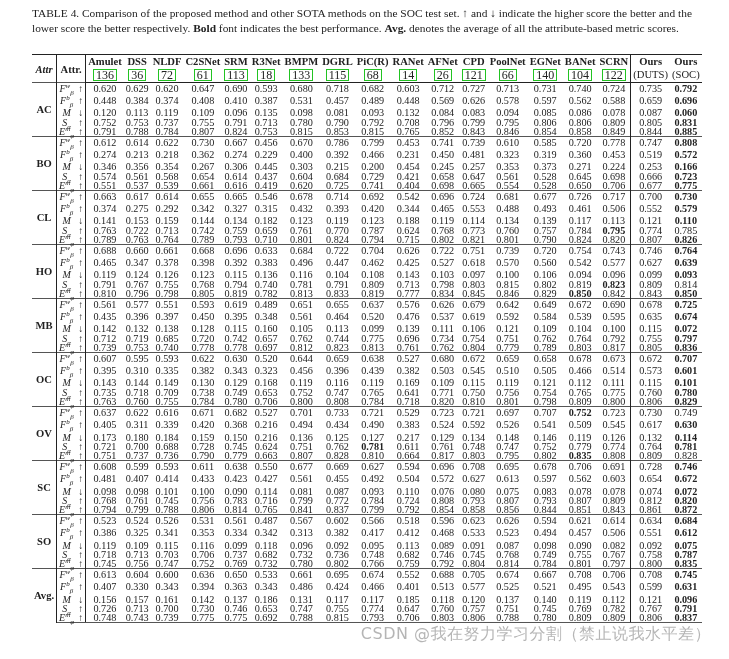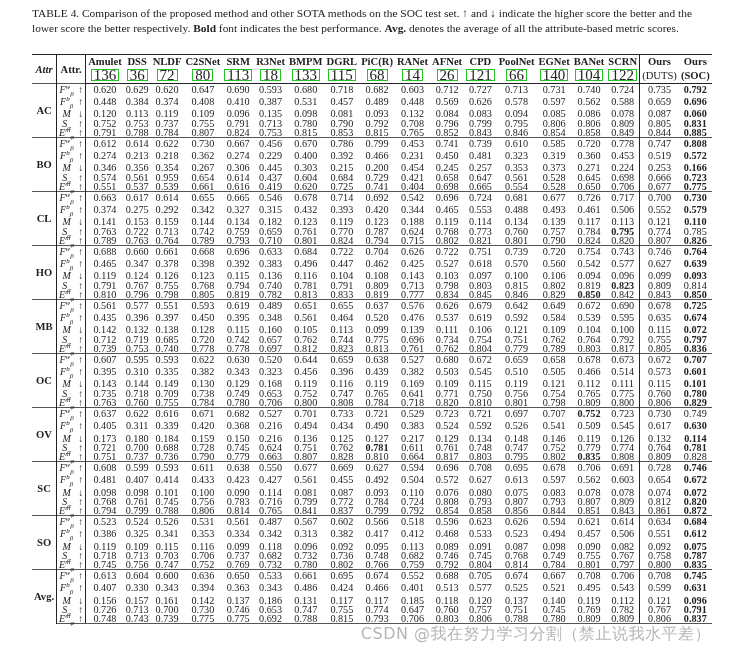--- a/index.html
+++ b/index.html
@@ -4,21 +4,21 @@
 <style>
   html, body { margin:0; padding:0; background:#ffffff; }
   body { width:729px; height:659px; overflow:hidden; position:relative; font-family:"Liberation Serif","DejaVu Serif",serif; color:#222; }
   .caption { position:absolute; left:32px; top:6px; width:680px; font-size:11.4px; line-height:15px; color:#222; }
   .caption b { font-weight:bold; }
   table.t { position:absolute; left:32px; top:54px; border-collapse:collapse; font-size:10.2px; line-height:9.2px; }
   table.t th, table.t td { padding:0 2px; text-align:center; white-space:nowrap; }
   table.t thead tr.top th { border-top:1.4px solid #222; }
   table.t thead th { font-weight:bold; font-size:10.6px; line-height:11px; padding-top:1px; }
   table.t thead th.name { vertical-align:top;margin-left:48px; }
-  .ref { display:inline-block; border:1.4px solid #22c322; padding:0 2px; font-weight:normal; font-size:15px; line-height:10px; margin-top:1px; }
+  .ref { display:inline-block; border:1.4px solid #22c322; padding:0 2px; font-weight:normal; font-size:12px; line-height:10px; margin-top:1px; }
   .attr { font-weight:bold; font-size:10.6px; vertical-align:middle; border-right:1.2px solid #222; padding:0 4px;margin-top:12px; }
   .metr { font-style:italic; border-right:1.2px solid #222; text-align:left; padding:0 3px; font-size:10px; }
   .metr .arr { font-style:normal; float:right; padding-left:4px; }
   .sep-ours { border-left:1.2px solid #222; }
   .bold { font-weight:bold; }
   tr.grp-first td { border-top:1.4px solid #555; }
   tr.grp-first td.v, tr.grp-first td.metr { padding-top:1px; }
   tr.fb td { padding-top:3px; padding-bottom:3px; }
   tr.last td { border-bottom:1.4px solid #555; }
   thead tr.bot th { border-bottom:1.4px solid #222; padding-bottom:1px; }
@@ -50,35 +50,35 @@
         <th class="name">EGNet</th>
         <th class="name">BANet</th>
         <th class="name">SCRN</th>
         <th class="name sep-ours">Ours</th>
         <th class="name">Ours</th>
       </tr>
       <tr class="bot">
         <th><span class="ref">136</span></th>
         <th><span class="ref">36</span></th>
         <th><span class="ref">72</span></th>
-        <th><span class="ref">80</span></th>
+        <th><span class="ref">61</span></th>
         <th><span class="ref">113</span></th>
         <th><span class="ref">18</span></th>
         <th><span class="ref">133</span></th>
         <th><span class="ref">115</span></th>
         <th><span class="ref">68</span></th>
         <th><span class="ref">14</span></th>
         <th><span class="ref">26</span></th>
         <th><span class="ref">121</span></th>
         <th><span class="ref">66</span></th>
         <th><span class="ref">140</span></th>
         <th><span class="ref">104</span></th>
         <th><span class="ref">122</span></th>
         <th class="sep-ours" style="font-weight: normal;">(DUTS)</th>
-        <th class="" style="font-weight: bold;">(SOC)</th>
+        <th class="" style="font-weight: normal;">(SOC)</th>
       </tr>
     </thead>
   <tbody id="tbody">
       <tr class="grp-first">
         <td rowspan="5" class="attr">AC</td>
         <td class="metr"><span>F</span><sup style="font-size: 7px; line-height: 0;">w</sup><sub style="font-size: 7px; line-height: 0;">β</sub><span class="arr">↑</span></td>
         <td class="v">0.620</td>
         <td class="v">0.629</td>
         <td class="v">0.620</td>
         <td class="v">0.647</td>
@@ -242,21 +242,21 @@
         <td class="v">0.373</td>
         <td class="v">0.271</td>
         <td class="v">0.224</td>
         <td class="v sep-ours">0.253</td>
         <td class="v bold">0.166</td>
       </tr>
       <tr class="">
         <td class="metr"><span>S</span><sub style="font-size: 7px; line-height: 0;">α</sub><span class="arr">↑</span></td>
         <td class="v">0.574</td>
         <td class="v">0.561</td>
-        <td class="v">0.959</td>
+        <td class="v">0.568</td>
         <td class="v">0.654</td>
         <td class="v">0.614</td>
         <td class="v">0.437</td>
         <td class="v">0.604</td>
         <td class="v">0.684</td>
         <td class="v">0.729</td>
         <td class="v">0.421</td>
         <td class="v">0.658</td>
         <td class="v">0.647</td>
         <td class="v">0.561</td>

